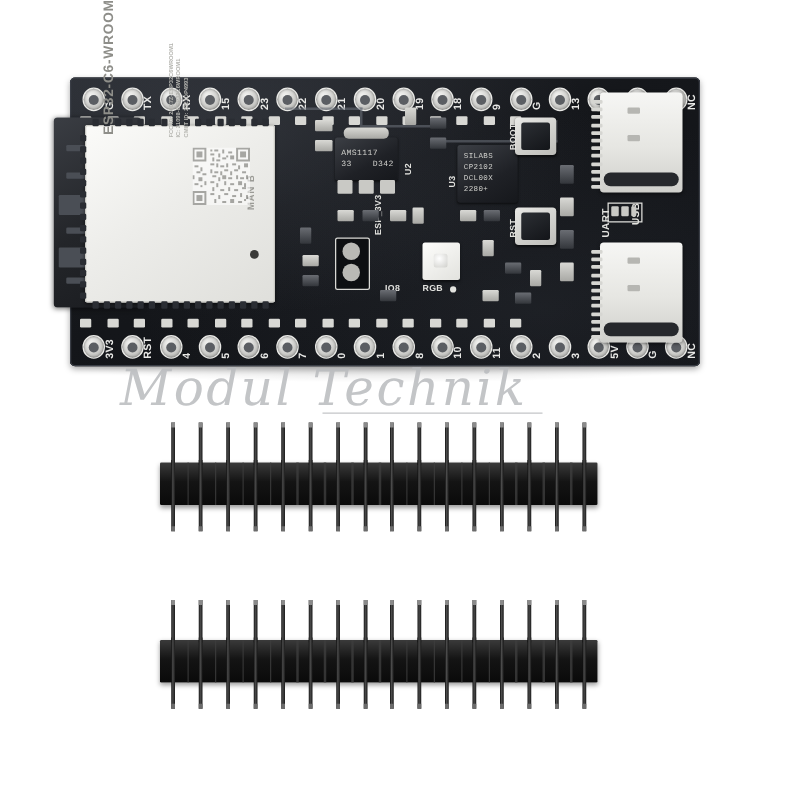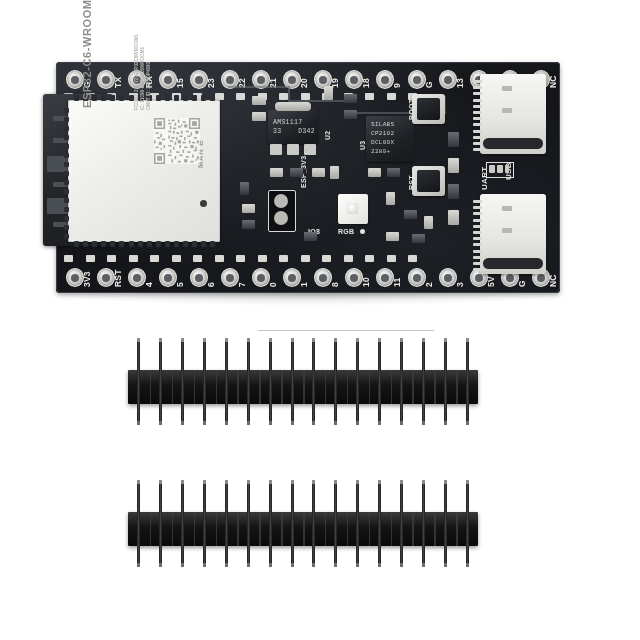--- a/index.html
+++ b/index.html
@@ -760,15 +760,16 @@
       <div class="hpin up" style="left: 271.938px;"></div>
       <div class="hpin dn" style="left: 271.938px;"></div>
       <div class="hpin up" style="left: 293.812px;"></div>
       <div class="hpin dn" style="left: 293.812px;"></div>
       <div class="hpin up" style="left: 315.688px;"></div>
       <div class="hpin dn" style="left: 315.688px;"></div>
       <div class="hpin up" style="left: 337.562px;"></div>
       <div class="hpin dn" style="left: 337.562px;"></div>
     </div>
 
+  <div class="watermark">Modul Technik</div>
   <div class="wm-under"></div>
 
 </div>
 
 </body></html>

